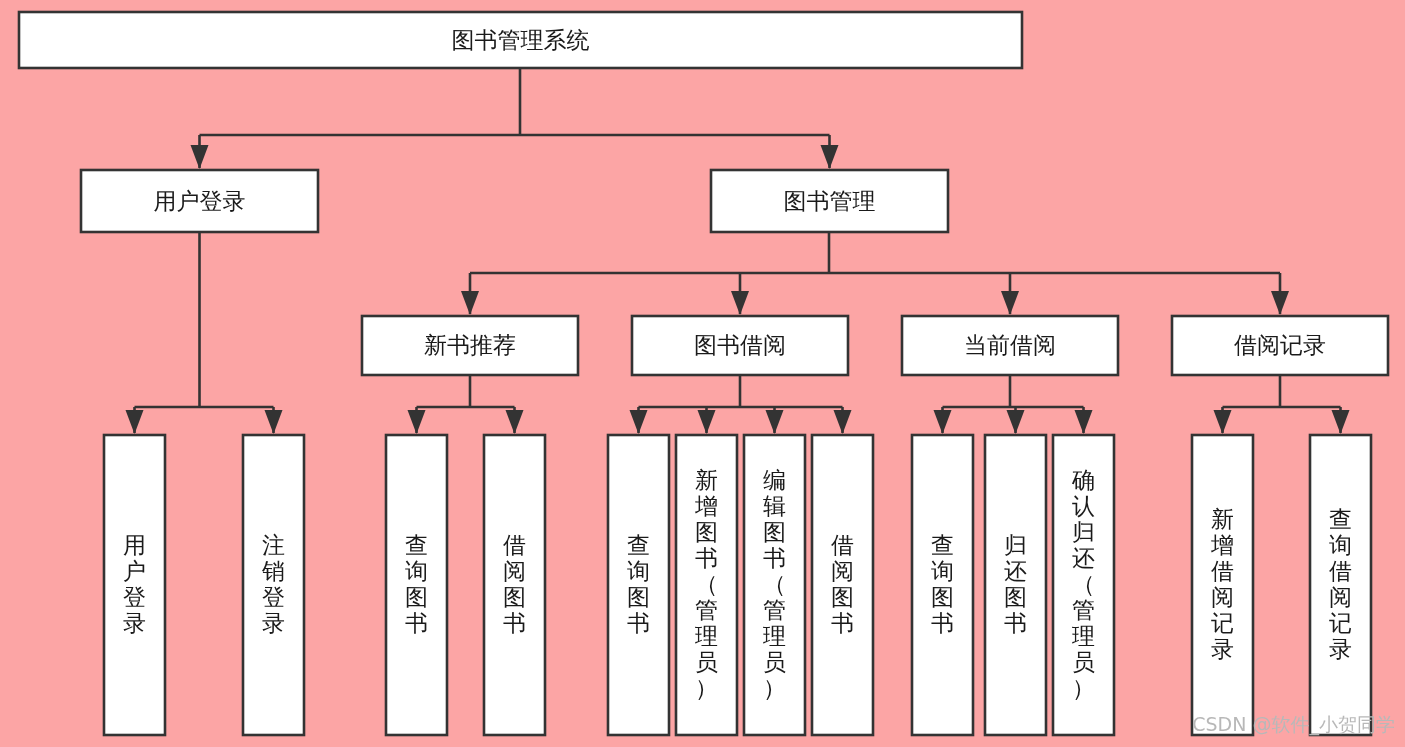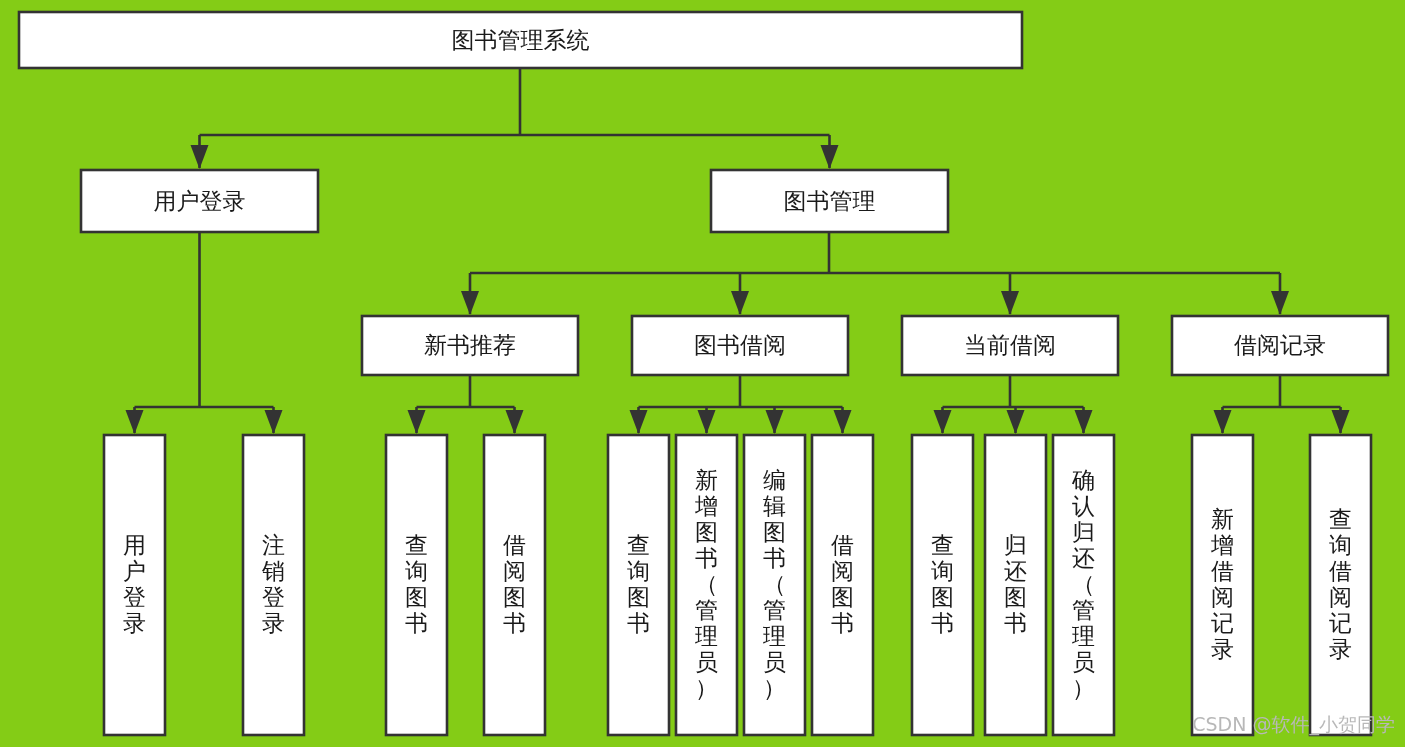--- a/index.html
+++ b/index.html
@@ -11,21 +11,21 @@
   body {
     width: 1405px;
     height: 747px;
     overflow: hidden;
     font-family: "DejaVu Sans", "Liberation Sans", sans-serif;
   }
   #diagram-root {
     position: relative;
     width: 1405px;
     height: 747px;
-    background: #84cc16;
+    background: #fca5a5;
   }
   svg.diagram-canvas {
     position: absolute;
     left: 0;
     top: 0;
     width: 1405px;
     height: 747px;
     display: block;
   }
   .node-box {

